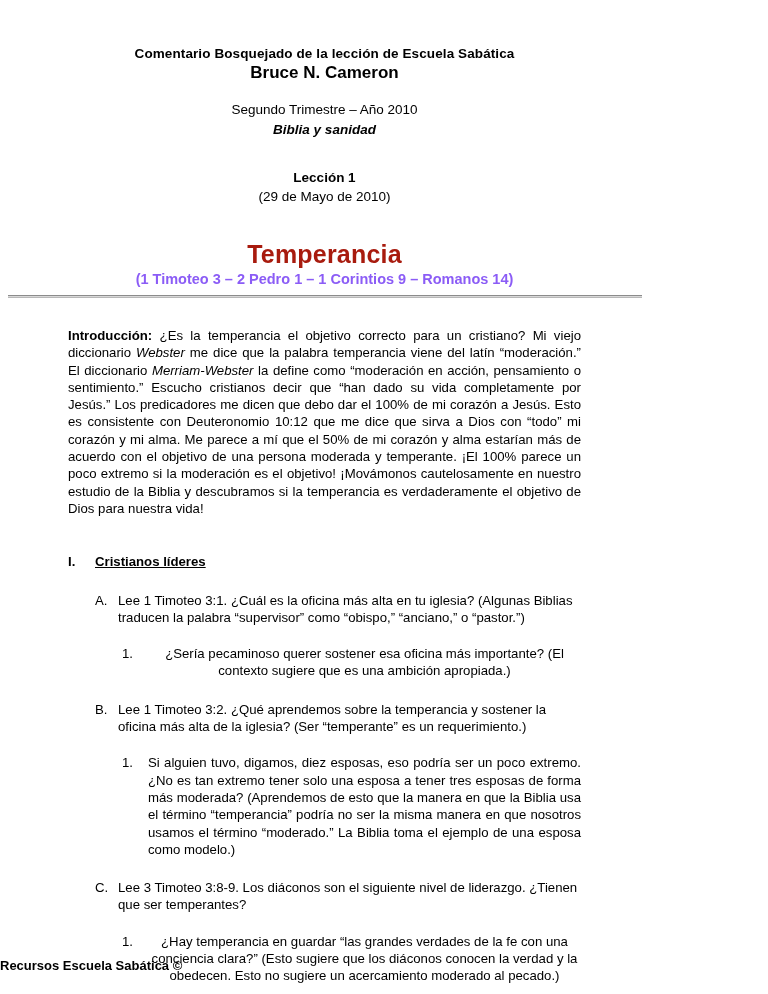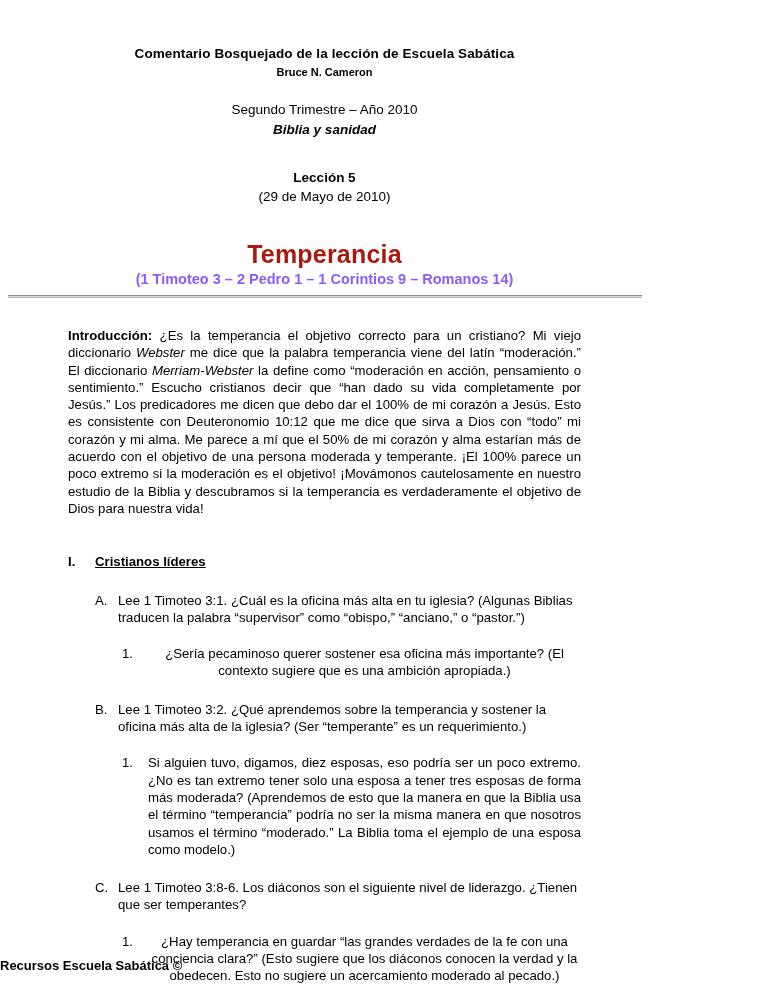--- a/index.html
+++ b/index.html
@@ -29,21 +29,21 @@
     text-align: center;
     padding-top: 44px;
   }
   .doc-title-line {
     font-size: 13.5px;
     font-weight: bold;
     line-height: 19px;
     letter-spacing: 0.1px;
   }
   .author-line {
-    font-size: 11px;
+    font-size: 17px;
     font-weight: bold;
     line-height: 19px;
   }
   .quarter-block {
     margin-top: 18px;
   }
   .quarter-line {
     font-size: 13.5px;
     line-height: 20px;
     font-weight: normal;
@@ -198,21 +198,21 @@
   <div class="header">
     <div class="doc-title-line">Comentario Bosquejado de la lección de Escuela Sabática</div>
     <div class="author-line">Bruce N. Cameron</div>
 
     <div class="quarter-block">
       <div class="quarter-line">Segundo Trimestre – Año 2010</div>
       <div class="quarter-sub">Biblia y sanidad</div>
     </div>
 
     <div class="lesson-block">
-      <div class="lesson-line">Lección 5</div>
+      <div class="lesson-line">Lección 1</div>
       <div class="lesson-date">(29 de Mayo de 2010)</div>
     </div>
   </div>
 
   <div class="title-block">
     <div class="main-title" style="color: rgb(168, 27, 14);">Temperancia</div>
     <div class="title-refs" style="color: #8b5cf6;">(1 Timoteo 3 – 2 Pedro 1 – 1 Corintios 9 – Romanos 14)</div>
   </div>
 
   <div class="rule"></div>
@@ -242,21 +242,21 @@
         <span class="body ragged">Lee 1 Timoteo 3:2. ¿Qué aprendemos sobre la temperancia y sostener la oficina más alta de la iglesia? (Ser “temperante” es un requerimiento.)</span>
       </div>
 
       <div class="item-1">
         <span class="marker">1.</span>
         <span class="body">Si alguien tuvo, digamos, diez esposas, eso podría ser un poco extremo. ¿No es tan extremo tener solo una esposa a tener tres esposas de forma más moderada? (Aprendemos de esto que la manera en que la Biblia usa el término “temperancia” podría no ser la misma manera en que nosotros usamos el término “moderado.” La Biblia toma el ejemplo de una esposa como modelo.)</span>
       </div>
 
       <div class="item-a">
         <span class="marker">C.</span>
-        <span class="body ragged">Lee 1 Timoteo 3:8-6. Los diáconos son el siguiente nivel de liderazgo. ¿Tienen que ser temperantes?</span>
+        <span class="body ragged">Lee 3 Timoteo 3:8-9. Los diáconos son el siguiente nivel de liderazgo. ¿Tienen que ser temperantes?</span>
       </div>
 
       <div class="item-1">
         <span class="marker">1.</span>
         <span class="body ragged">¿Hay temperancia en guardar “las grandes verdades de la fe con una conciencia clara?” (Esto sugiere que los diáconos conocen la verdad y la obedecen. Esto no sugiere un acercamiento moderado al pecado.)</span>
       </div>
     </div>
 
   </div>
 

